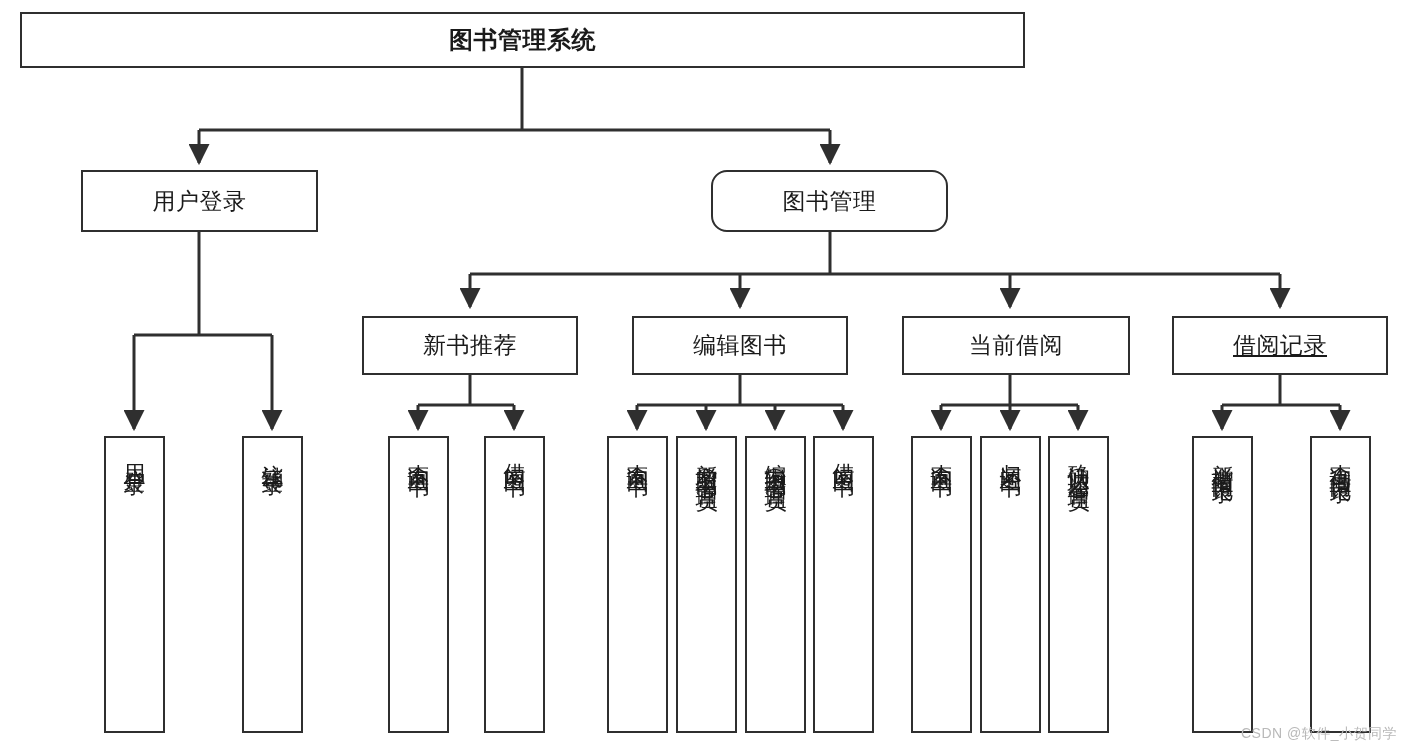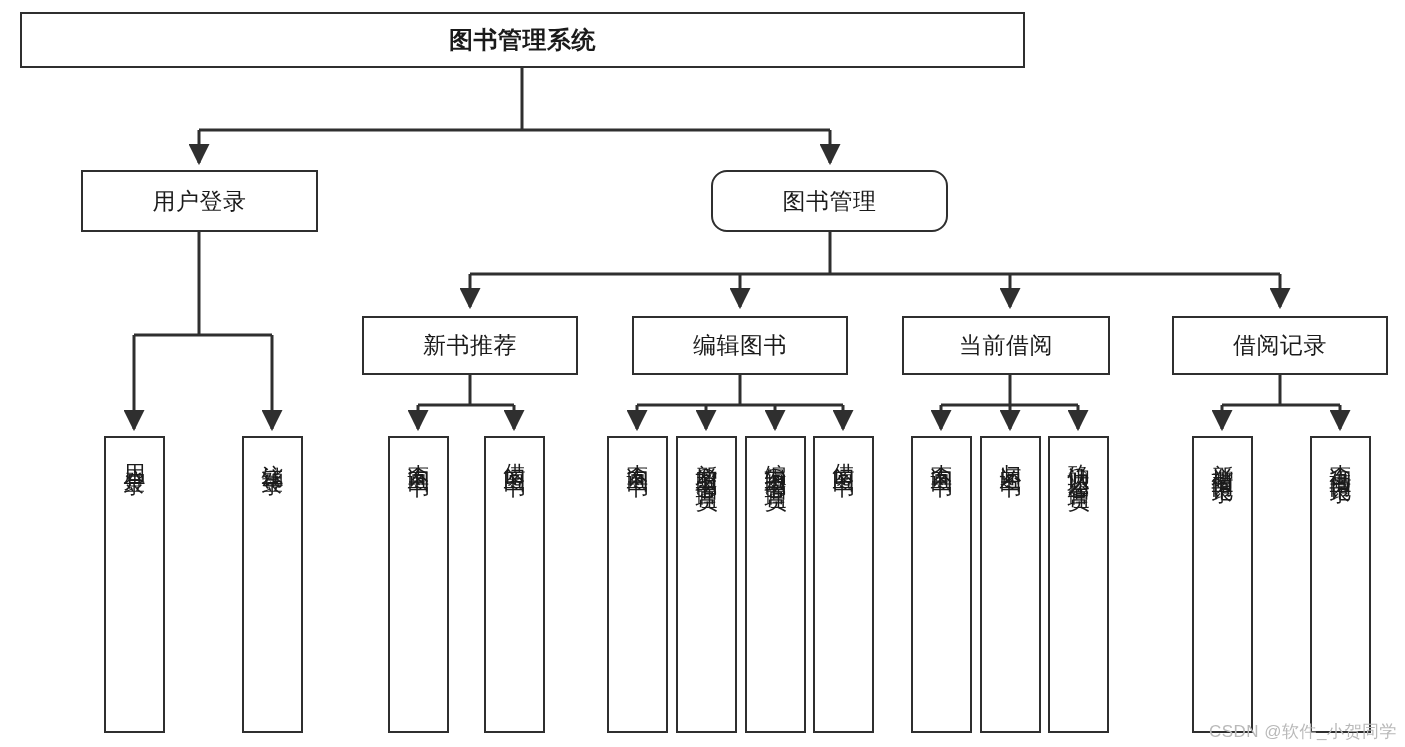--- a/index.html
+++ b/index.html
@@ -66,21 +66,21 @@
     height: auto;
     max-height: 278px;
   }
   .node.leaf.tall .node-label {
     max-height: 284px;
   }
   #watermark {
     position: absolute;
     right: 8px;
     bottom: 4px;
-    font-size: 17px;
+    font-size: 14px;
     color: #b9b9b9;
     letter-spacing: 0.5px;
     z-index: 3;
     white-space: nowrap;
     margin-top: 37px;
   }
 </style>
 </head>
 <body>
 
@@ -146,24 +146,24 @@
   <div class="node horiz" style="left:711px; top:170px; width:237px; height:62px;border-radius:16px;">
     <span class="node-label">图书管理</span>
   </div>
 
   <div class="node horiz" style="left:362px; top:316px; width:216px; height:59px;">
     <span class="node-label">新书推荐</span>
   </div>
   <div class="node horiz" style="left:632px; top:316px; width:216px; height:59px;">
     <span class="node-label">编辑图书</span>
   </div>
-  <div class="node horiz" style="left:902px; top:316px; width:208px; height:59px;">
+  <div class="node horiz" style="left:902px; top:316px; width:228px; height:59px;">
     <span class="node-label">当前借阅</span>
   </div>
-  <div class="node horiz" style="left:1172px; top:316px; width:216px; height:59px;">
+  <div class="node horiz" style="left:1172px; top:316px; width:216px; height:59px;text-decoration:underline;">
     <span class="node-label">借阅记录</span>
   </div>
 
   <div class="node leaf" style="left:104px; top:436px; width:61px; height:297px;">
     <span class="node-label">用户登录</span>
   </div>
   <div class="node leaf" style="left:242px; top:436px; width:61px; height:297px;">
     <span class="node-label">注销登录</span>
   </div>
 

